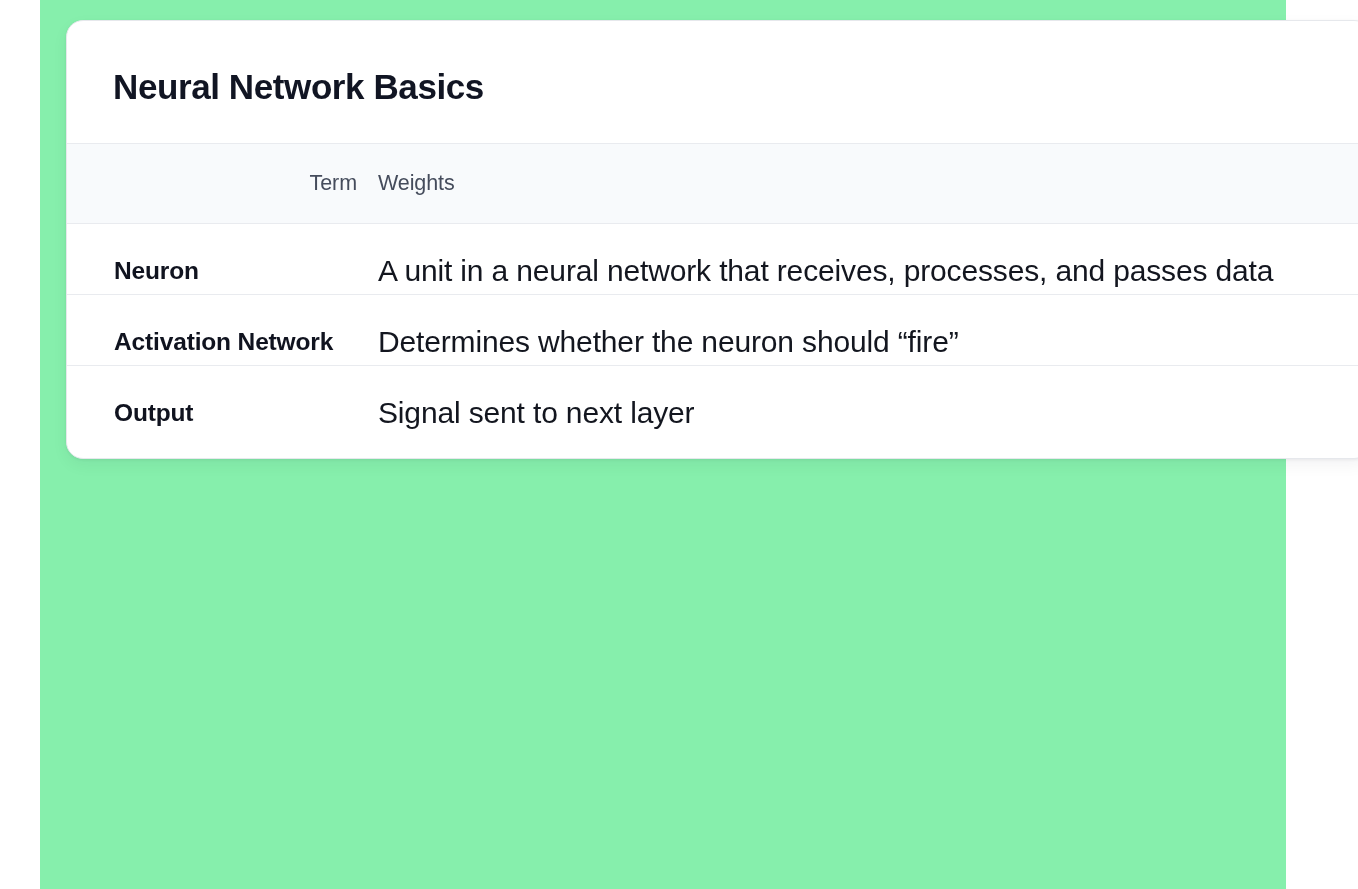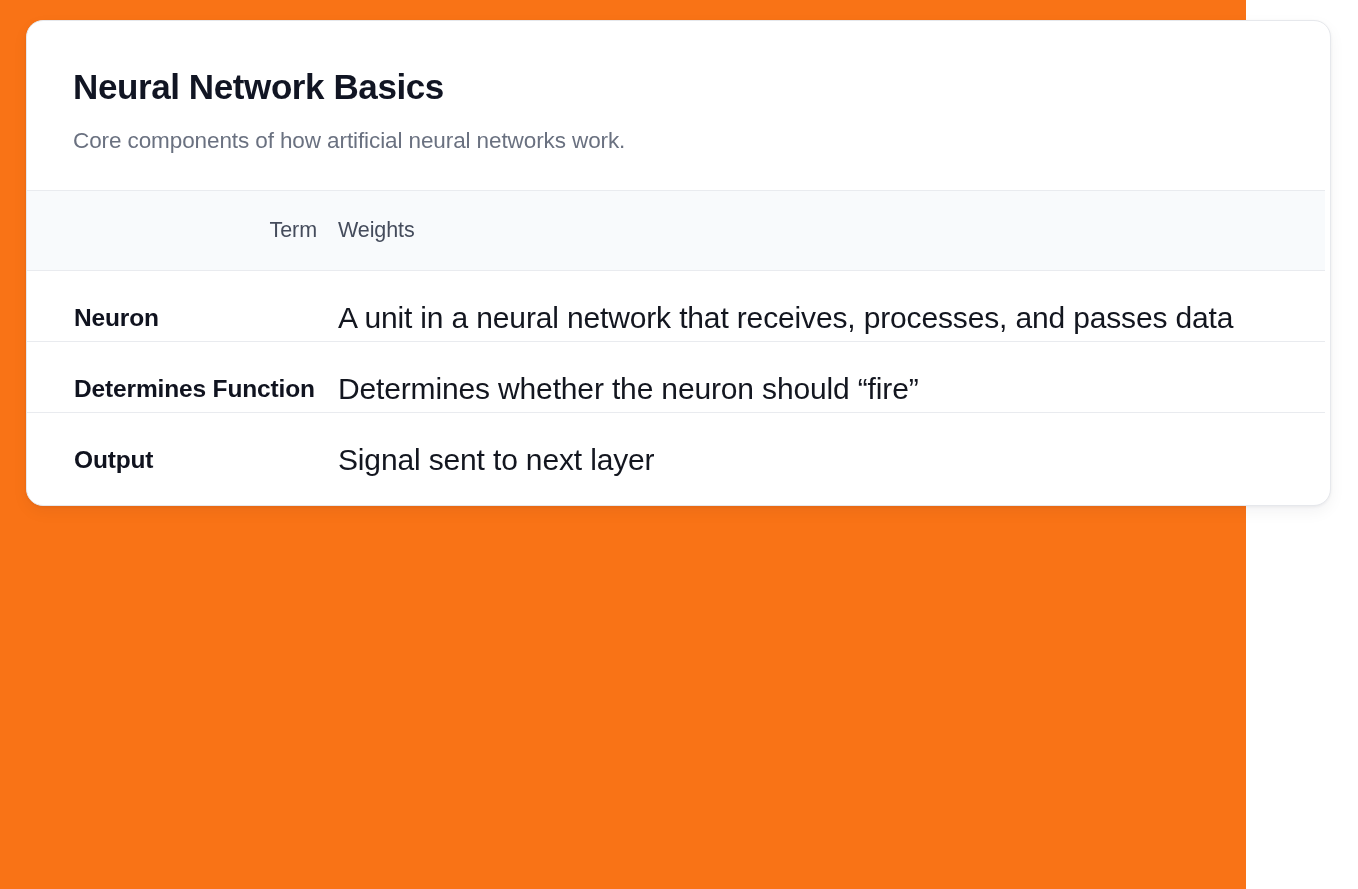--- a/index.html
+++ b/index.html
@@ -13,22 +13,23 @@
     height: 889px;
     font-family: "Liberation Sans", "DejaVu Sans", sans-serif;
     -webkit-font-smoothing: antialiased;
     overflow: hidden;
   }
 
   .page {
     position: relative;
     width: 1246px;
     height: 889px;
-    background: #f97316;
+    background: #86efac;
     box-sizing: border-box;
+    margin-left: 40px;
   }
 
   
   .card {
     position: absolute;
     left: 26px;
     top: 20px;
     width: 1305px;
     background: #ffffff;
     border: 1px solid #e6e8ec;
@@ -122,42 +123,41 @@
 </style>
 </head>
 <body>
 
 <div class="page">
 
   <section class="card">
 
     <header class="card-header">
       <h1 class="card-title">Neural Network Basics</h1>
-      <p class="card-subtitle">Core components of how artificial neural networks work.</p>
     </header>
 
     <div class="table-wrap">
       <table class="glossary">
         <colgroup>
           <col class="col-term">
           <col class="col-meaning">
         </colgroup>
         <thead>
           <tr>
             <th class="th-term">Term</th>
             <th class="th-meaning">Weights</th>
           </tr>
         </thead>
         <tbody>
           <tr>
             <td class="cell-term">Neuron</td>
             <td class="cell-meaning">A unit in a neural network that receives, processes, and passes data</td>
           </tr>
           <tr>
-            <td class="cell-term">Determines Function</td>
+            <td class="cell-term">Activation Network</td>
             <td class="cell-meaning">Determines whether the neuron should “fire”</td>
           </tr>
           <tr>
             <td class="cell-term">Output</td>
             <td class="cell-meaning">Signal sent to next layer</td>
           </tr>
         </tbody>
       </table>
     </div>
 

